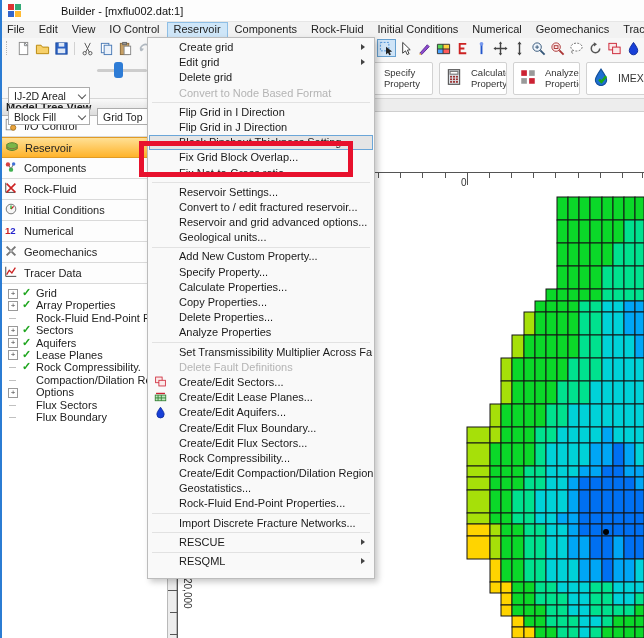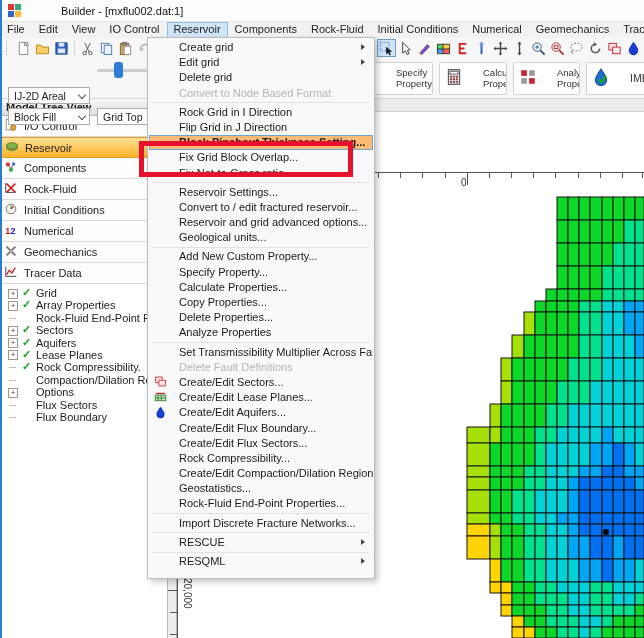--- a/index.html
+++ b/index.html
@@ -34,21 +34,21 @@
   .combo{position:absolute;background:#fff;border:1px solid #acacac;height:17px;box-sizing:border-box;
          font-size:10.5px;padding:2px 14px 0 5px;white-space:nowrap;overflow:hidden;margin-top:26px;}
   .combo .chev{position:absolute;right:4px;top:4px;width:5px;height:5px;
                border-right:1.2px solid #555;border-bottom:1.2px solid #555;transform:rotate(45deg);}
   #combo-view{left:8px;top:3px;width:82px;}
   #combo-fill{left:8px;top:24px;width:82px;}
   #combo-prop{left:97px;top:24px;width:72px;}
   .slider-track{position:absolute;left:97px;top:11px;width:50px;height:3px;background:#cdcdcd;border-radius:2px;}
   .slider-handle{position:absolute;left:114px;top:4px;width:9px;height:16px;background:#2e7cd6;border-radius:3px;}
   .act-btn{position:absolute;top:4px;height:33px;background:#fff;border:1px solid #d2d2d2;border-radius:2px;
-           display:flex;align-items:center;box-sizing:border-box;padding-left:5px;gap:20px;overflow:hidden;}
+           display:flex;align-items:center;box-sizing:border-box;padding-left:5px;gap:8px;overflow:hidden;}
   .act-label{font-size:9.5px;line-height:10.5px;color:#333;}
 
   
   .sidebar{position:absolute;left:0;top:98px;width:168px;height:568px;background:#fff;
            border-right:1px solid #b9b9b9;box-sizing:border-box;z-index:1;}
   .sb-header{height:17px;background:linear-gradient(#fbfbfb,#dcdcdc);border-bottom:1px solid #b5b5b5;
              font-size:11px;font-weight:bold;display:flex;align-items:center;justify-content:space-between;padding:0 6px;}
   .sb-caret{width:0;height:0;border-left:4px solid transparent;border-right:4px solid transparent;border-top:5px solid #333;}
   .sb-row{height:21px;border-bottom:1px solid #dadada;display:flex;align-items:center;
           padding-left:4px;gap:6px;font-size:11px;background:#fdfdfd;box-sizing:border-box;}
@@ -75,21 +75,21 @@
   .well-dot{position:absolute;left:603px;top:529px;width:6px;height:6px;background:#000;border-radius:50%;}
   .well-label{position:absolute;left:611px;top:527px;font-size:9px;color:#000;margin-left:41px;}
   #gridsvg{position:absolute;left:0;top:0;}
 
   
   .menu{position:absolute;left:147px;top:37px;width:228px;height:542px;background:#f9f9f9;
         border:1px solid #bcbcbc;box-shadow:3px 3px 6px rgba(0,0,0,.22);box-sizing:border-box;
         padding:2px 1px;z-index:5;}
   .menu-item{position:relative;height:15.2px;line-height:15.3px;font-size:11px;color:#1a1a1a;
              padding-left:30px;white-space:nowrap;overflow:hidden;}
-  .menu-item.hl{background:#fdba74;box-shadow:inset 0 0 0 1px #6ba6d8;font-weight:bold;}
+  .menu-item.hl{background:#e5e5e5;box-shadow:inset 0 0 0 1px #6ba6d8;}
   .menu-item.disabled{color:#b4b4b4;}
   .menu-sep{height:1px;background:#e2e2e2;margin:1.5px 3px;}
   .menu-arrow{position:absolute;right:8px;top:4px;width:0;height:0;
               border-left:4px solid #444;border-top:3.5px solid transparent;border-bottom:3.5px solid transparent;}
   .menu-icon{position:absolute;left:5px;top:0.5px;}
 
   .redbox{position:absolute;left:139px;top:141px;width:214px;height:36px;z-index:6;box-sizing:border-box;}
 </style>
 </head>
 <body>
@@ -790,21 +790,21 @@
         </div>
       </div>
   </div>
 
   <div class="menu" id="resMenu">
       <div class="menu-item"><span>Create grid</span><span class="menu-arrow"></span></div>
       <div class="menu-item"><span>Edit grid</span><span class="menu-arrow"></span></div>
       <div class="menu-item"><span>Delete grid</span></div>
       <div class="menu-item disabled"><span>Convert to Node Based Format</span></div>
       <div class="menu-sep"></div>
-      <div class="menu-item"><span>Rock Grid in I Direction</span></div>
+      <div class="menu-item"><span>Flip Grid in I Direction</span></div>
       <div class="menu-item"><span>Flip Grid in J Direction</span></div>
       <div class="menu-item hl"><span>Block Pinchout Thickness Setting...</span></div>
       <div class="menu-item"><span>Fix Grid Block Overlap...</span></div>
       <div class="menu-item"><span>Fix Net-to-Gross ratio...</span></div>
       <div class="menu-sep"></div>
       <div class="menu-item"><span>Reservoir Settings...</span></div>
       <div class="menu-item"><span>Convert to / edit fractured reservoir...</span></div>
       <div class="menu-item"><span>Reservoir and grid advanced options...</span></div>
       <div class="menu-item"><span>Geological units...</span></div>
       <div class="menu-sep"></div>

